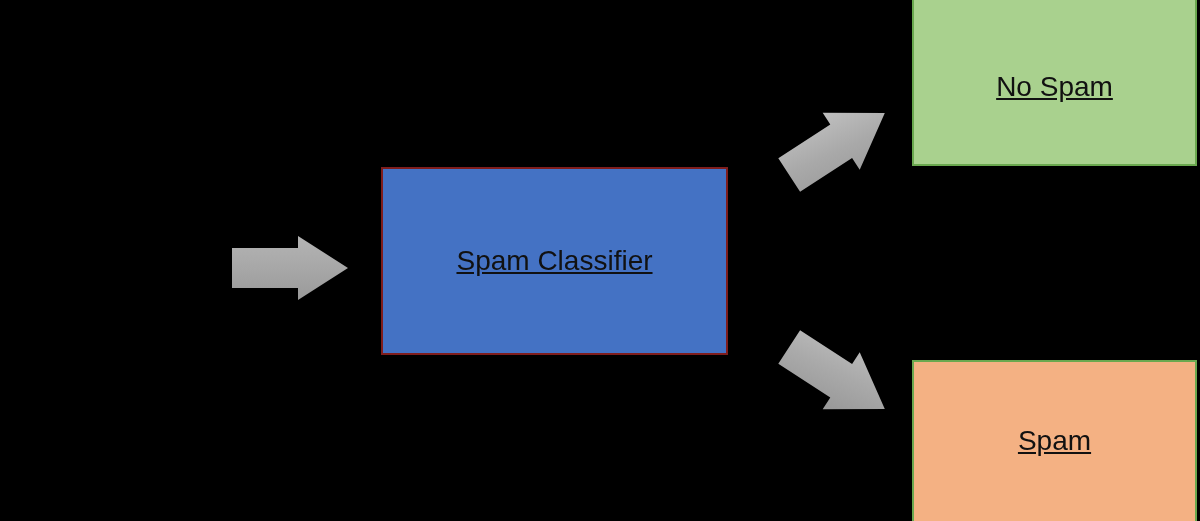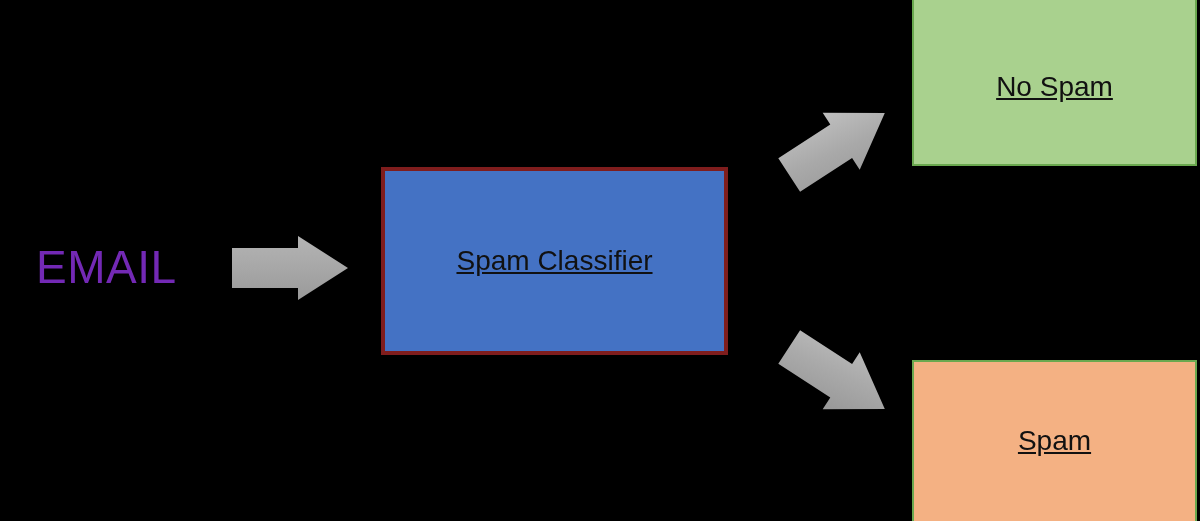--- a/index.html
+++ b/index.html
@@ -45,21 +45,21 @@
     white-space: nowrap;
     text-decoration: underline;
   }
 
   .box-classifier {
     left: 381px;
     top: 167px;
     width: 347px;
     height: 188px;
     background: #4472c4;
-    border: 4px solid #7f1d1d;
+    border: 2px solid #7f1d1d;
   }
 
   .box-nospam {
     left: 912px;
     top: -40px;
     width: 285px;
     height: 206px;
     background: #a9d18e;
     border: 2px solid #6aa84f;
     align-items: flex-end;
@@ -101,21 +101,20 @@
     top: 322px;
     width: 130px;
     height: 112px;
   }
 </style>
 </head>
 <body>
 
 <div id="canvas">
 
-  <div class="email-label">EMAIL</div>
 
   <div class="arrow arrow-in">
     <svg width="120" height="68" viewBox="0 0 120 68" xmlns="http://www.w3.org/2000/svg">
       <defs>
         <linearGradient id="gradFlat" x1="0" y1="0" x2="0" y2="1">
           <stop offset="0%" stop-color="#b4b4b4"></stop>
           <stop offset="55%" stop-color="#a6a6a6"></stop>
           <stop offset="100%" stop-color="#9a9a9a"></stop>
         </linearGradient>
       </defs>

